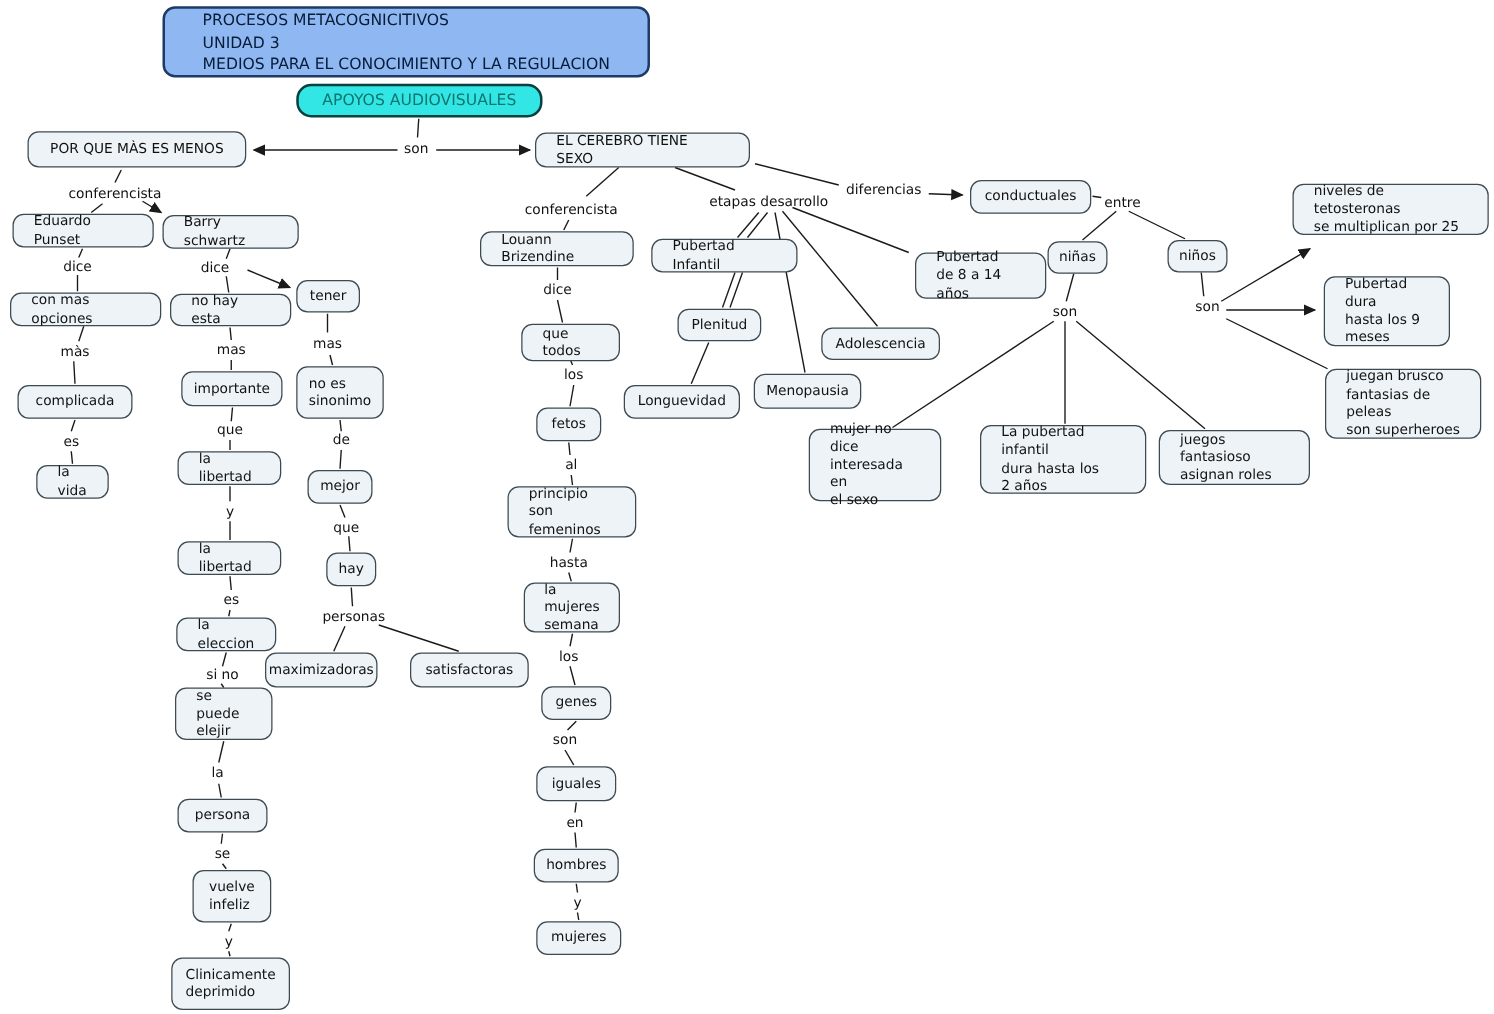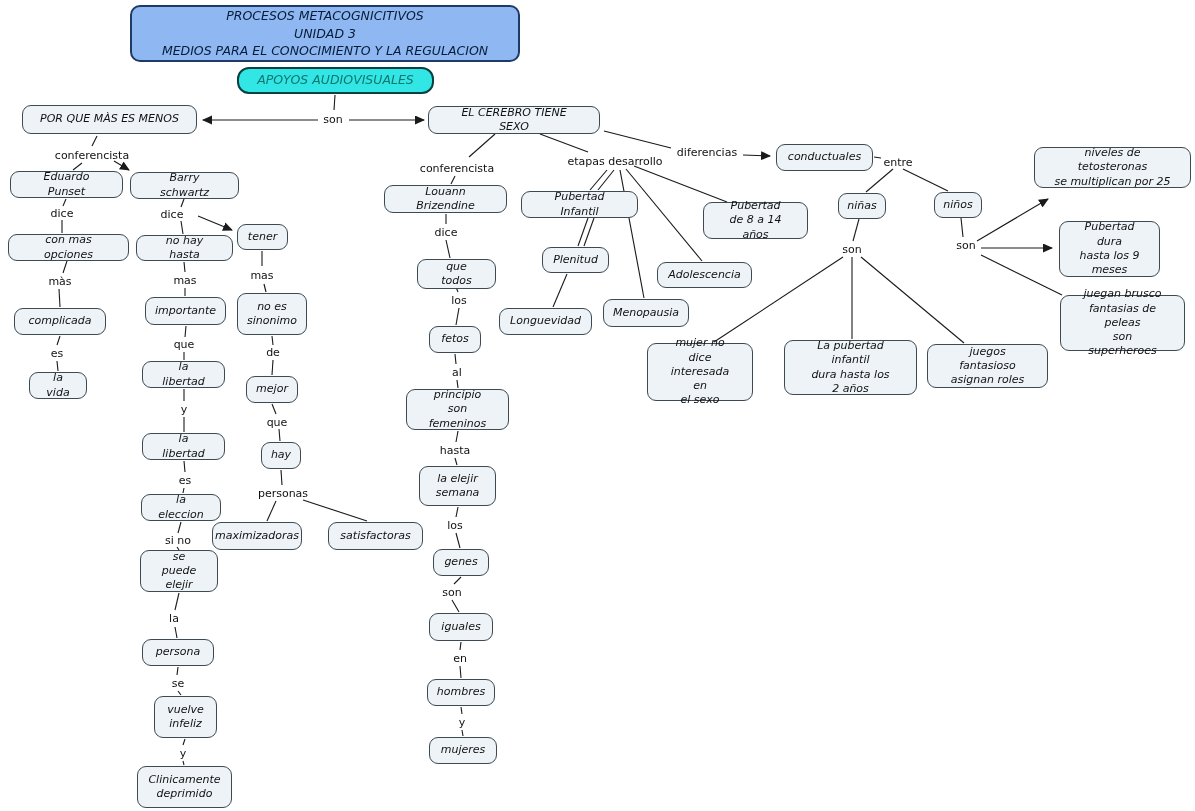--- a/index.html
+++ b/index.html
@@ -1,22 +1,22 @@
 <!DOCTYPE html>
 <html><head>
 <meta charset="utf-8">
 <style>
   html,body{margin:0;padding:0;background:#fff;}
   #canvas{position:relative;width:1195px;height:811px;background:#ffffff;
           font-family:"DejaVu Sans",sans-serif;overflow:hidden;}
   #edge-layer{position:absolute;left:0;top:0;width:1195px;height:811px;z-index:1;}
   .node{position:absolute;z-index:2;box-sizing:border-box;display:flex;align-items:center;
-        justify-content:center;text-align:center;background:#edf3f7;border:1.4px solid #3d4a52;
+        justify-content:center;background:#edf3f7;border:1.4px solid #3d4a52;
         border-radius:9px;font-size:11px;color:#111;line-height:1.3;white-space:pre-line;
-        padding:2px 16px;font-style:italic;}
+        padding:2px 16px;}
   .node.title{background:#8fb8f2;border:2px solid #1e3a66;border-radius:10px;
         font-size:12.5px;color:#071c38;line-height:1.4;}
   .node.accent{background:#33e6e6;border:2px solid #06403f;border-radius:12px;
         font-size:12.5px;color:#0f766e;}
   .lbl{position:absolute;z-index:2;transform:translate(-50%,-50%);font-size:11px;
         color:#111;white-space:nowrap;}
 </style>
 </head>
 <body>
 
@@ -113,21 +113,21 @@
   <div id="node-layer">
       <div class="node title" style="left: 130px; top: 5px; width: 390px; height: 57px;">PROCESOS METACOGNICITIVOS
 UNIDAD 3
 MEDIOS PARA EL CONOCIMIENTO Y LA REGULACION</div>
       <div class="node accent" style="left: 237px; top: 67px; width: 197px; height: 27px;">APOYOS AUDIOVISUALES</div>
       <div class="node" style="left: 22px; top: 105px; width: 175px; height: 29px;">POR QUE MÀS ES MENOS</div>
       <div class="node" style="left: 428px; top: 106px; width: 172px; height: 28px;">EL CEREBRO TIENE SEXO</div>
       <div class="node" style="left: 10px; top: 171px; width: 113px; height: 27px;">Eduardo Punset</div>
       <div class="node" style="left: 130px; top: 172px; width: 109px; height: 27px;">Barry schwartz</div>
       <div class="node" style="left: 8px; top: 234px; width: 121px; height: 27px;">con mas opciones</div>
-      <div class="node" style="left: 136px; top: 235px; width: 97px; height: 26px;">no hay hasta</div>
+      <div class="node" style="left: 136px; top: 235px; width: 97px; height: 26px;">no hay esta</div>
       <div class="node" style="left: 237px; top: 224px; width: 51px; height: 26px;">tener</div>
       <div class="node" style="left: 14px; top: 308px; width: 92px; height: 27px;">complicada</div>
       <div class="node" style="left: 145px; top: 297px; width: 81px; height: 28px;">importante</div>
       <div class="node" style="left: 237px; top: 293px; width: 70px; height: 42px;">no es
 sinonimo</div>
       <div class="node" style="left: 29px; top: 372px; width: 58px; height: 27px;">la vida</div>
       <div class="node" style="left: 142px; top: 361px; width: 83px; height: 27px;">la libertad</div>
       <div class="node" style="left: 246px; top: 376px; width: 52px; height: 27px;">mejor</div>
       <div class="node" style="left: 142px; top: 433px; width: 83px; height: 27px;">la libertad</div>
       <div class="node" style="left: 261px; top: 442px; width: 40px; height: 27px;">hay</div>
@@ -139,32 +139,32 @@
       <div class="node" style="left: 142px; top: 639px; width: 72px; height: 27px;">persona</div>
       <div class="node" style="left: 154px; top: 696px; width: 63px; height: 42px;">vuelve
 infeliz</div>
       <div class="node" style="left: 137px; top: 766px; width: 95px; height: 42px;">Clinicamente
 deprimido</div>
       <div class="node" style="left: 384px; top: 185px; width: 123px; height: 28px;">Louann Brizendine</div>
       <div class="node" style="left: 417px; top: 259px; width: 79px; height: 30px;">que todos</div>
       <div class="node" style="left: 429px; top: 326px; width: 52px; height: 27px;">fetos</div>
       <div class="node" style="left: 406px; top: 389px; width: 103px; height: 41px;">principio
 son femeninos</div>
-      <div class="node" style="left: 419px; top: 466px; width: 77px; height: 40px;">la elejir
+      <div class="node" style="left: 419px; top: 466px; width: 77px; height: 40px;">la mujeres
 semana</div>
       <div class="node" style="left: 433px; top: 549px; width: 56px; height: 27px;">genes</div>
       <div class="node" style="left: 429px; top: 613px; width: 64px; height: 28px;">iguales</div>
       <div class="node" style="left: 427px; top: 679px; width: 68px; height: 27px;">hombres</div>
       <div class="node" style="left: 429px; top: 737px; width: 68px; height: 27px;">mujeres</div>
       <div class="node" style="left: 521px; top: 191px; width: 117px; height: 27px;">Pubertad Infantil</div>
       <div class="node" style="left: 542px; top: 247px; width: 67px; height: 26px;">Plenitud</div>
       <div class="node" style="left: 499px; top: 308px; width: 93px; height: 27px;">Longuevidad</div>
       <div class="node" style="left: 603px; top: 299px; width: 86px; height: 28px;">Menopausia</div>
       <div class="node" style="left: 657px; top: 262px; width: 95px; height: 26px;">Adolescencia</div>
-      <div class="node" style="left: 703px; top: 202px; width: 105px; height: 37px;">Pubertad
+      <div class="node" style="left: 732px; top: 202px; width: 105px; height: 37px;">Pubertad
 de 8 a 14 años</div>
       <div class="node" style="left: 776px; top: 144px; width: 97px; height: 27px;">conductuales</div>
       <div class="node" style="left: 838px; top: 193px; width: 48px; height: 26px;">niñas</div>
       <div class="node" style="left: 934px; top: 192px; width: 48px; height: 26px;">niños</div>
       <div class="node" style="left: 1034px; top: 147px; width: 157px; height: 41px;">niveles de tetosteronas
 se multiplican por 25</div>
       <div class="node" style="left: 1059px; top: 221px; width: 101px; height: 56px;">Pubertad dura
 hasta los 9
 meses</div>
       <div class="node" style="left: 1060px; top: 295px; width: 125px; height: 56px;">juegan brusco

